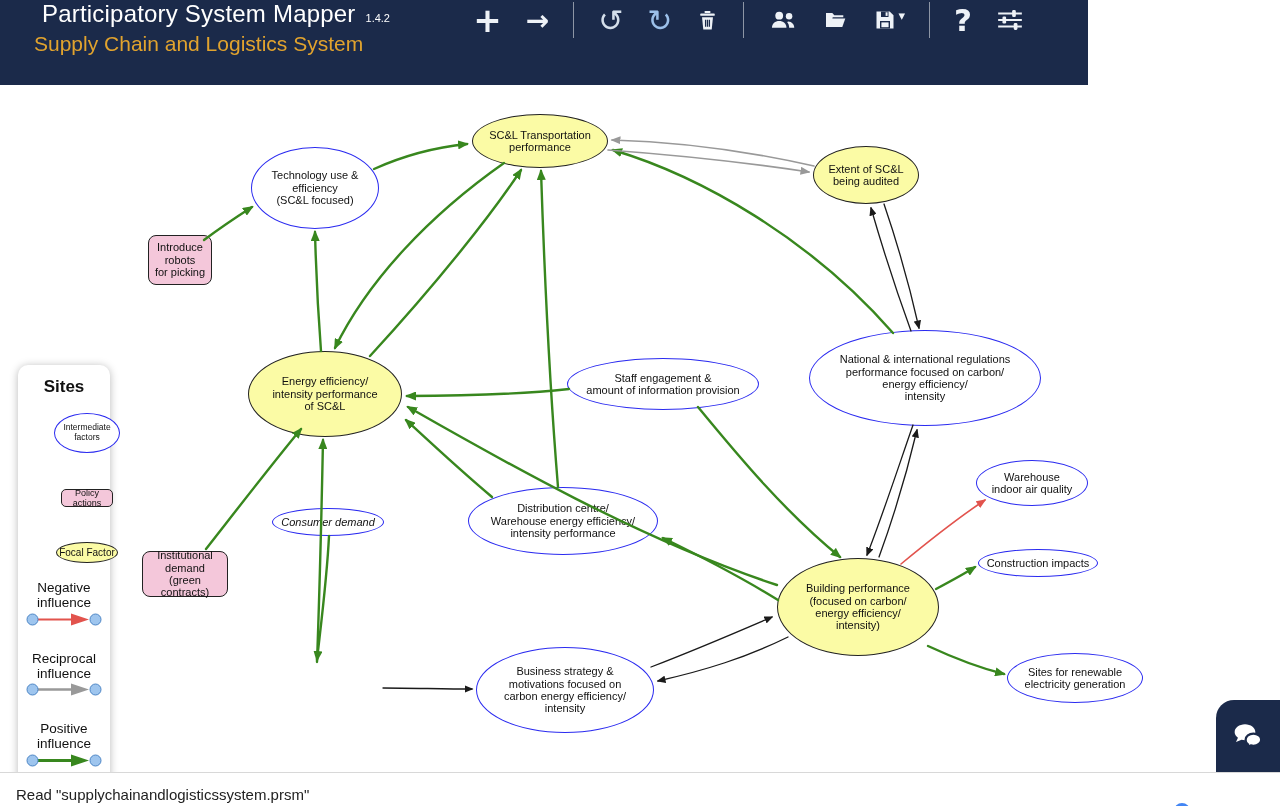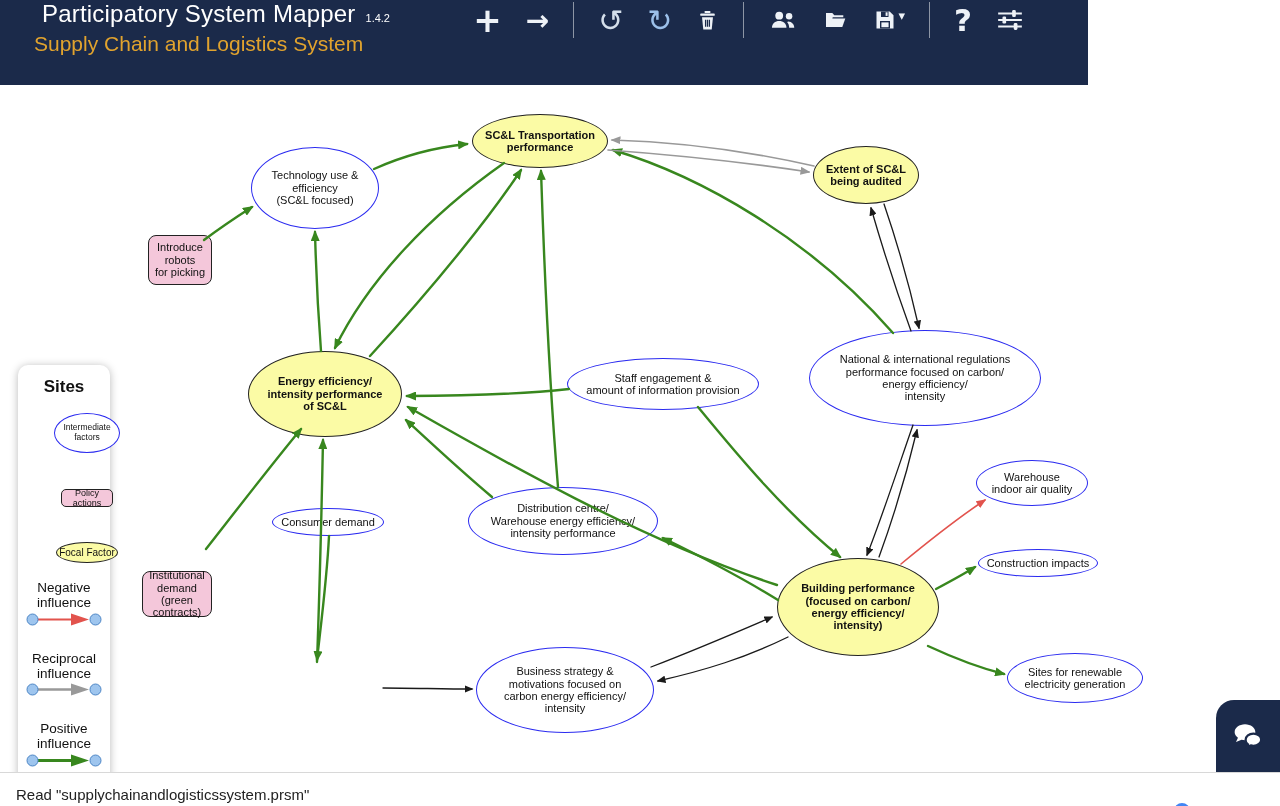--- a/index.html
+++ b/index.html
@@ -34,21 +34,21 @@
   .edge.positive{stroke:var(--positive,#38871e);stroke-width:2.4;}
   .edge.negative{stroke:var(--negative,#e2534d);stroke-width:1.6;}
   .edge.reciprocal{stroke:var(--reciprocal,#999999);stroke-width:1.6;}
   .edge.plain{stroke:var(--plain,#1a1a1a);stroke-width:1.3;}
 
   .node{position:absolute;z-index:1;display:flex;align-items:center;justify-content:center;
     text-align:center;font-size:11px;line-height:1.13;color:#111;box-sizing:border-box;
     white-space:pre-line;padding:2px 5px;cursor:pointer;}
   .node.ellipse{border-radius:50%;}
   .node.rect{border-radius:8px;}
-  .node.focal{background:var(--focal-fill,#fbfba5);border:1.6px solid var(--node-border-dark,#222);font-weight:bold;}
+  .node.focal{background:var(--focal-fill,#fbfba5);border:1.6px solid var(--node-border-dark,#222);}
   .node.intermediate{background:#fff;border:1.6px solid var(--intermediate-border,#2b2bf0);}
   .node.action{background:var(--action-fill,#f4c7da);border:1.6px solid var(--node-border-dark,#222);}
 
   
   .legend{position:absolute;left:18px;top:280px;width:92px;z-index:5;background:#fff;
     border-radius:10px;box-shadow:0 1px 8px rgba(0,0,0,.28);padding:12px 0 20px 0;
     display:flex;flex-direction:column;align-items:center;}
   .legend-title{font-size:17px;font-weight:bold;color:#111;}
   .lg-shape{display:flex;align-items:center;justify-content:center;text-align:center;
     box-sizing:border-box;white-space:pre-line;color:#111;margin-left:46px;}
@@ -245,22 +245,22 @@
 intensity performance
 of SC&amp;L</div>
       <div class="node ellipse intermediate" style="left: 567px; top: 273px; width: 192px; height: 52px;">Staff engagement &amp;
 amount of information provision</div>
       <div class="node ellipse intermediate" style="left: 809px; top: 245px; width: 232px; height: 96px;">National &amp; international regulations
 performance focused on carbon/
 energy efficiency/
 intensity</div>
       <div class="node ellipse intermediate" style="left: 976px; top: 375px; width: 112px; height: 46px;">Warehouse
 indoor air quality</div>
-      <div class="node ellipse intermediate" style="left: 272px; top: 423px; width: 112px; height: 28px;">Consumer demand</div>
-      <div class="node rect action" style="left: 142px; top: 466px; width: 70px; height: 46px; margin-top: 20px;">Institutional
+      <div class="node ellipse intermediate" style="left: 272px; top: 423px; width: 112px; height: 28px; font-style: italic;">Consumer demand</div>
+      <div class="node rect action" style="left: 142px; top: 466px; width: 86px; height: 46px;">Institutional
 demand (green
 contracts)</div>
       <div class="node ellipse intermediate" style="left: 468px; top: 402px; width: 190px; height: 68px;">Distribution centre/
 Warehouse energy efficiency/
 intensity performance</div>
       <div class="node ellipse focal" style="left: 777px; top: 473px; width: 162px; height: 98px;">Building performance
 (focused on carbon/
 energy efficiency/
 intensity)</div>
       <div class="node ellipse intermediate" style="left: 978px; top: 464px; width: 120px; height: 28px;">Construction impacts</div>

